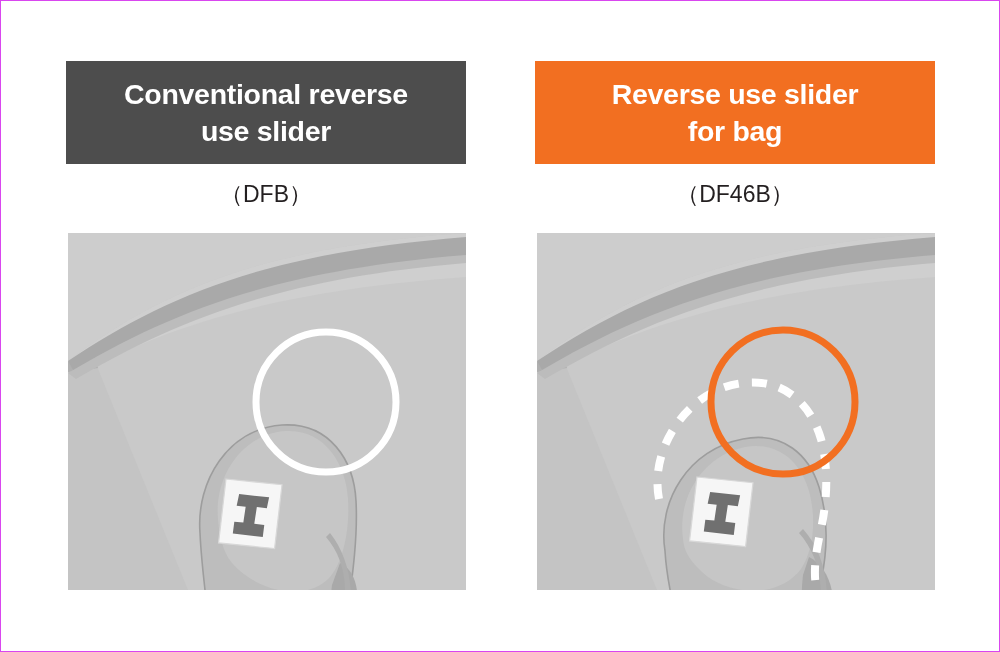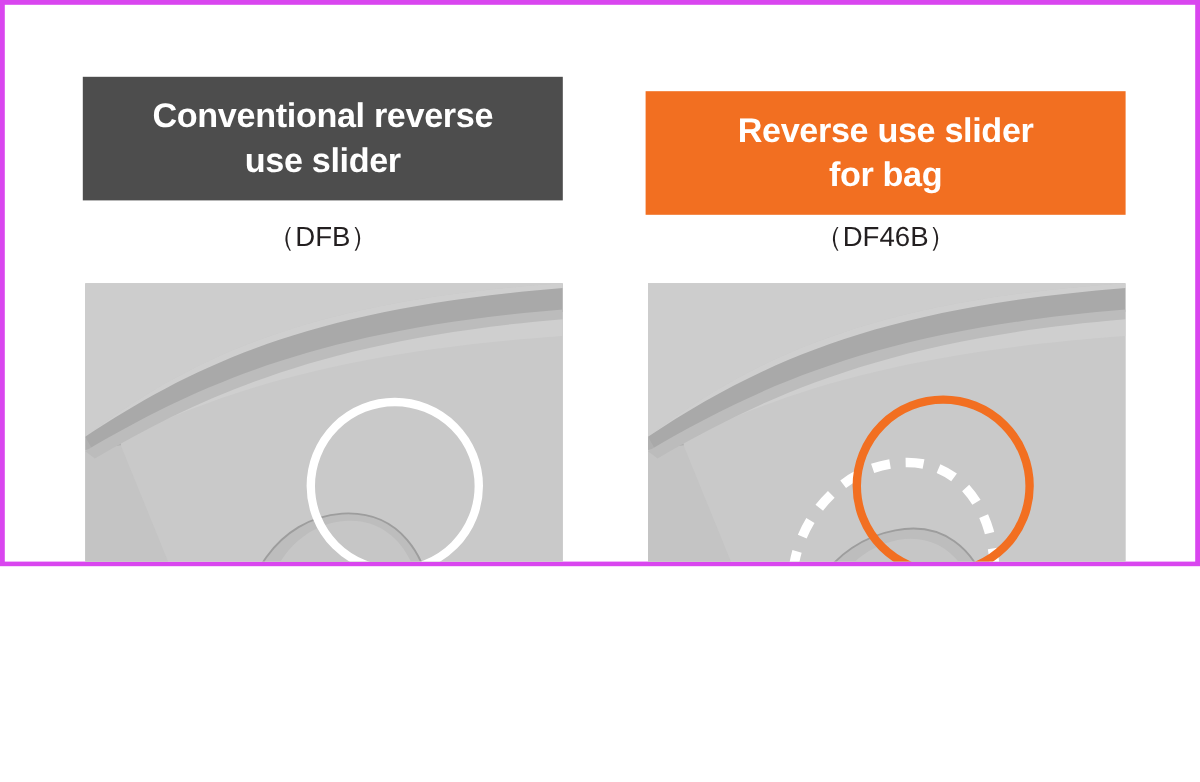--- a/index.html
+++ b/index.html
@@ -6,24 +6,24 @@
     margin: 0;
     padding: 0;
     background: #ffffff;
   }
   body {
     font-family: "Liberation Sans", sans-serif;
   }
   #figure {
     position: relative;
     width: 1000px;
-    height: 472px;
+    height: 652px;
     background: #ffffff;
     box-sizing: border-box;
-    border: 4px solid #d946ef;
+    border: 1px solid #d946ef;
     overflow: hidden;
   }
 
   .panel {
     position: absolute;
     top: 0;
     width: 400px;
   }
   .panel.left  { left: 65px; }
   .panel.right { left: 534px; }
@@ -35,21 +35,21 @@
     left: 0;
     width: 400px;
     height: 103px;
     display: flex;
     align-items: center;
     justify-content: center;
     text-align: center;
     box-sizing: border-box;
   }
   .banner.dark   { background: #4d4d4d; }
-  .banner.orange { background: #f26f21; margin-top: 12px; }
+  .banner.orange { background: #f26f21; }
   .banner-text {
     color: #ffffff;
     font-size: 28.5px;
     font-weight: bold;
     line-height: 1.28;
     letter-spacing: -0.3px;
     white-space: pre-line;
   }
 
   

